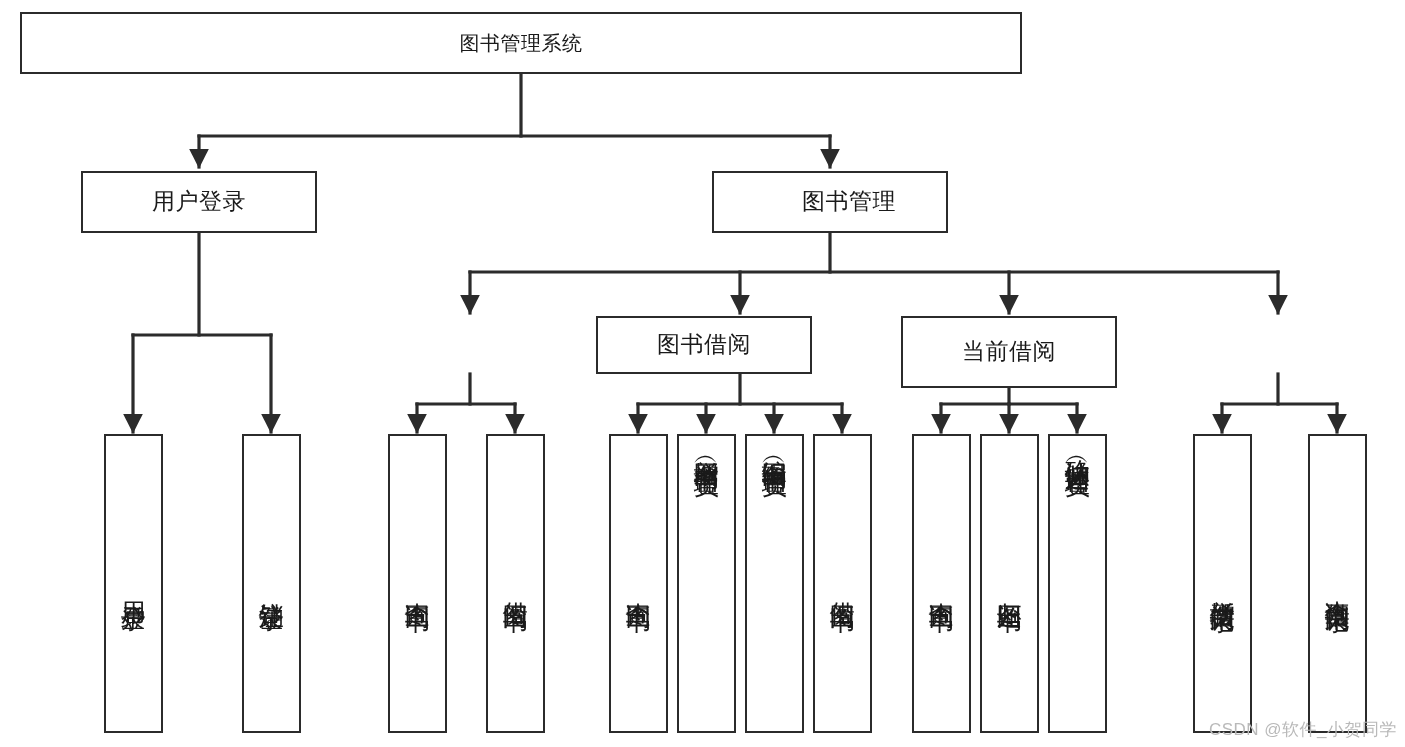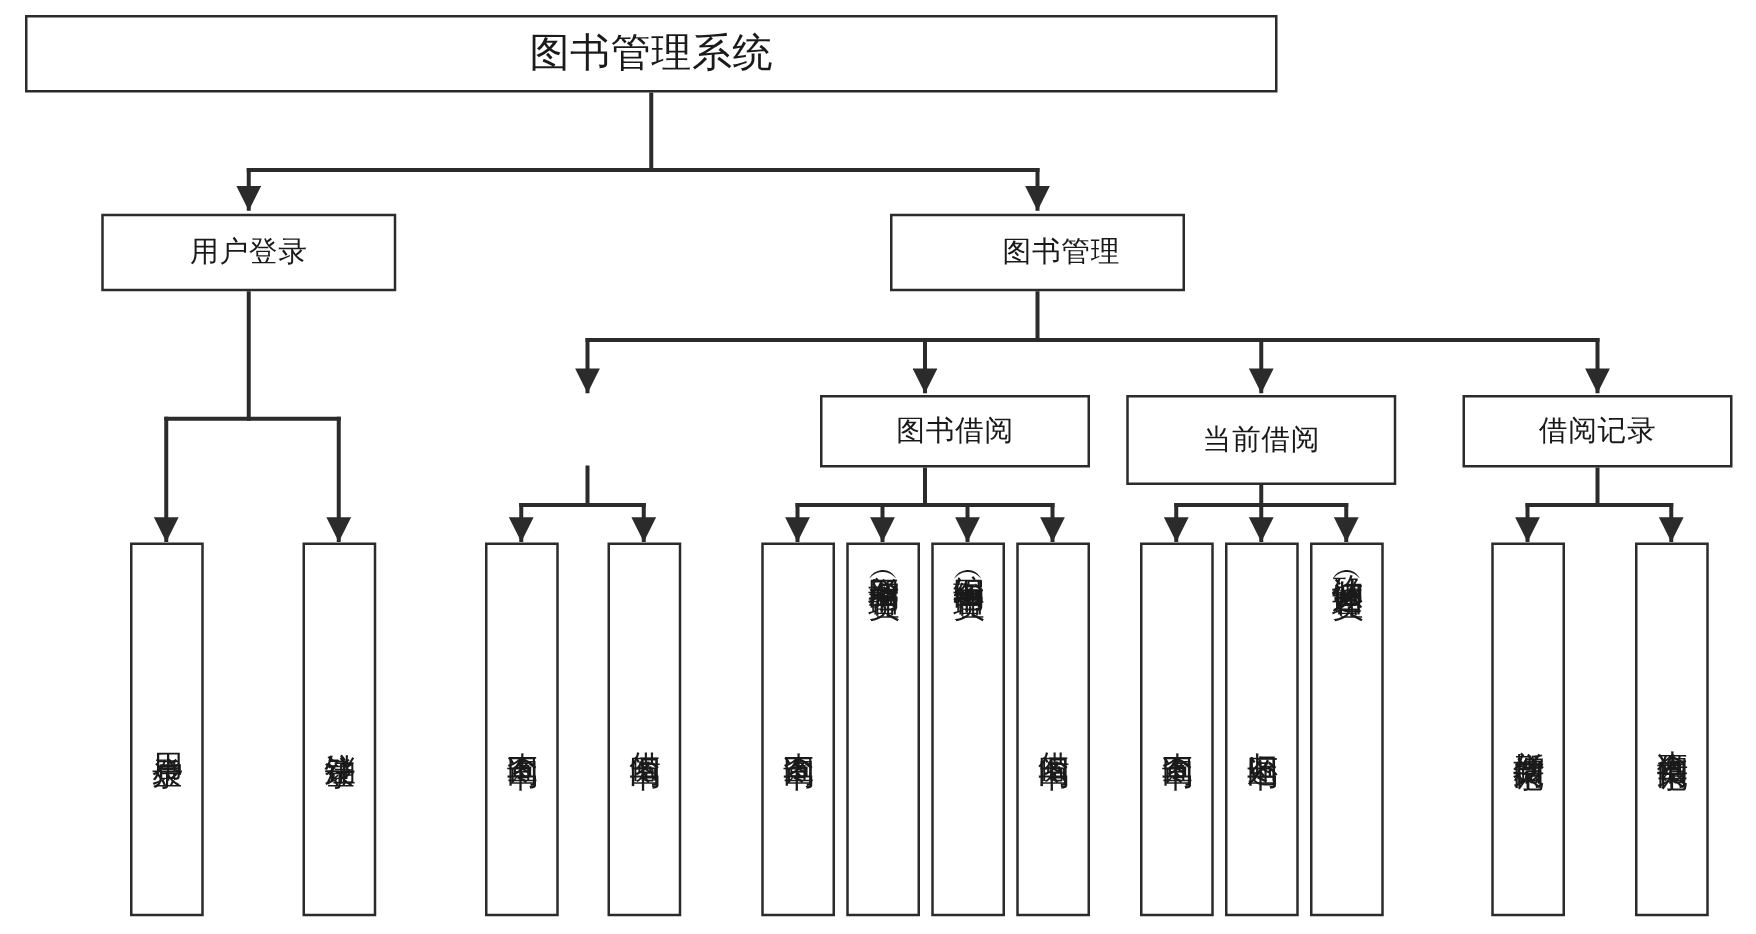--- a/index.html
+++ b/index.html
@@ -39,21 +39,21 @@
     display: block;
     text-align: center;
     line-height: 1.12;
     letter-spacing: 0.5px;
   }
   
   .node.horiz .label {
     writing-mode: horizontal-tb;
     font-size: 23px;
   }
-  .node.root .label { font-size: 32px; }
+  .node.root .label { font-size: 20px; }
   
   .node.vert {
     align-items: center;
     justify-content: center;
     padding-top: 4px;
   }
   .node.vert .label {
     writing-mode: vertical-rl;
     text-orientation: upright;
     font-size: 25px;
@@ -135,31 +135,28 @@
 
   <div class="node horiz" style="left:81px; top:171px; width:236px; height:62px;">
     <span class="label">用户登录</span>
   </div>
 
   <div class="node horiz" style="left:712px; top:171px; width:236px; height:62px;padding-left:38px;">
     <span class="label">图书管理</span>
   </div>
 
 
-  <div class="node horiz" style="left:656px; top:316px; width:216px; height:58px;">
+  <div class="node horiz" style="left:596px; top:316px; width:216px; height:58px;">
     <span class="label">图书借阅</span>
   </div>
 
   <div class="node horiz" style="left:901px; top:316px; width:216px; height:72px;">
     <span class="label">当前借阅</span>
   </div>
 
-  <div class="node horiz" style="left:1170px; top:316px; width:216px; height:58px;">
-    <span class="label">借阅记录</span>
-  </div>
 
   <div class="node vert" style="left:104px; top:434px; width:59px; height:299px;">
     <span class="label">用户登录</span>
   </div>
 
   <div class="node vert" style="left:242px; top:434px; width:59px; height:299px;">
     <span class="label">注销登录</span>
   </div>
 
   <div class="node vert" style="left:388px; top:434px; width:59px; height:299px;">
@@ -199,14 +196,15 @@
   </div>
 
   <div class="node vert" style="left:1193px; top:434px; width:59px; height:299px;">
     <span class="label">新增借阅记录</span>
   </div>
 
   <div class="node vert" style="left:1308px; top:434px; width:59px; height:299px;">
     <span class="label">查询借阅记录</span>
   </div>
 
+  <div class="watermark">CSDN @软件_小贺同学</div>
 
 </div>
 
 </body></html>

